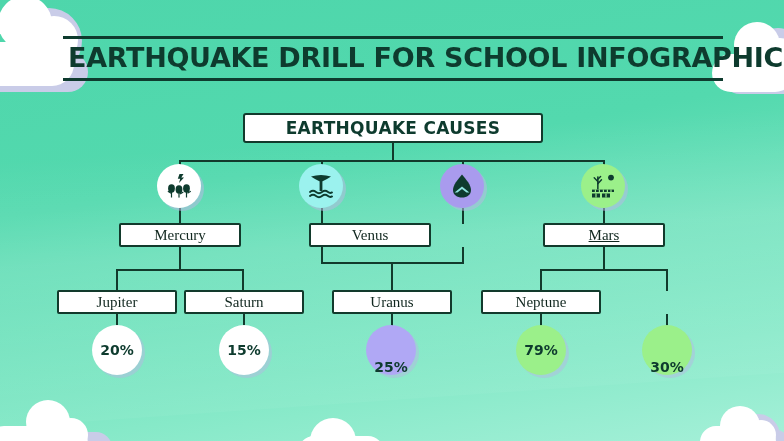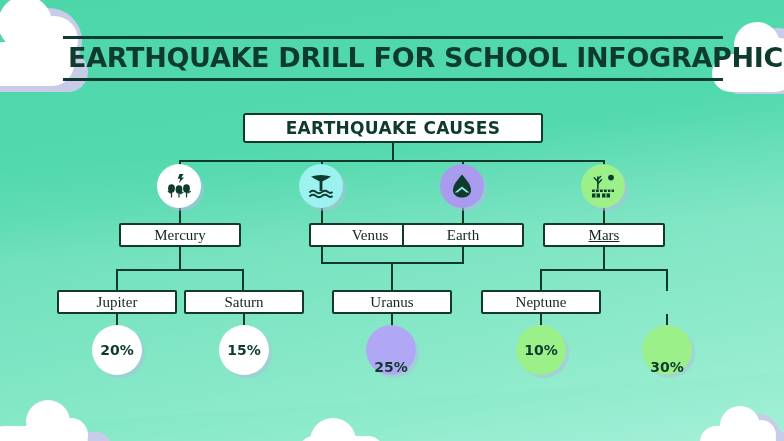--- a/index.html
+++ b/index.html
@@ -245,23 +245,20 @@
       <path d="M6 20.4 L6 24.4 M16 20.4 L16 24.4" stroke="#9BF08A" stroke-width="1.2"></path>
     </svg>
   </div>
 
   <div class="node-box" style="left:119px; top:223px; width:122px; height:24px;">
     <span>Mercury</span>
   </div>
   <div class="node-box" style="left:261px; top:223px; width:122px; height:24px;margin-left:48px;">
     <span>Venus</span>
   </div>
-  <div class="node-box" style="left:402px; top:223px; width:122px; height:24px;">
-    <span>Earth</span>
-  </div>
   <div class="node-box" style="left:543px; top:223px; width:122px; height:24px;text-decoration:underline;">
     <span>Mars</span>
   </div>
 
   <div class="line vline" style="left:179px; top:247px; width:2px; height:23px;"></div>
   <div class="line hline" style="left:116px; top:269px; width:128px; height:2px;"></div>
   <div class="line vline" style="left:116px; top:269px; width:2px; height:22px;"></div>
   <div class="line vline" style="left:242px; top:269px; width:2px; height:22px;"></div>
 
   <div class="line vline" style="left:321px; top:247px; width:2px; height:16px;"></div>
@@ -296,19 +293,19 @@
   <div class="pct-circle" style="left:92px; top:325px; background:#FFFFFF;align-items:center;">
     <span>20%</span>
   </div>
   <div class="pct-circle" style="left:219px; top:325px; background:#FFFFFF;">
     <span>15%</span>
   </div>
   <div class="pct-circle" style="left:366px; top:325px; background:#B0A8F5;align-items:flex-end;">
     <span>25%</span>
   </div>
   <div class="pct-circle" style="left:516px; top:325px; background:#9BF08A;">
-    <span>10%</span>
+    <span>79%</span>
   </div>
   <div class="pct-circle" style="left:642px; top:325px; background:#9BF08A;align-items:flex-end;">
     <span>30%</span>
   </div>
 
 </div>
 
 </body></html>

